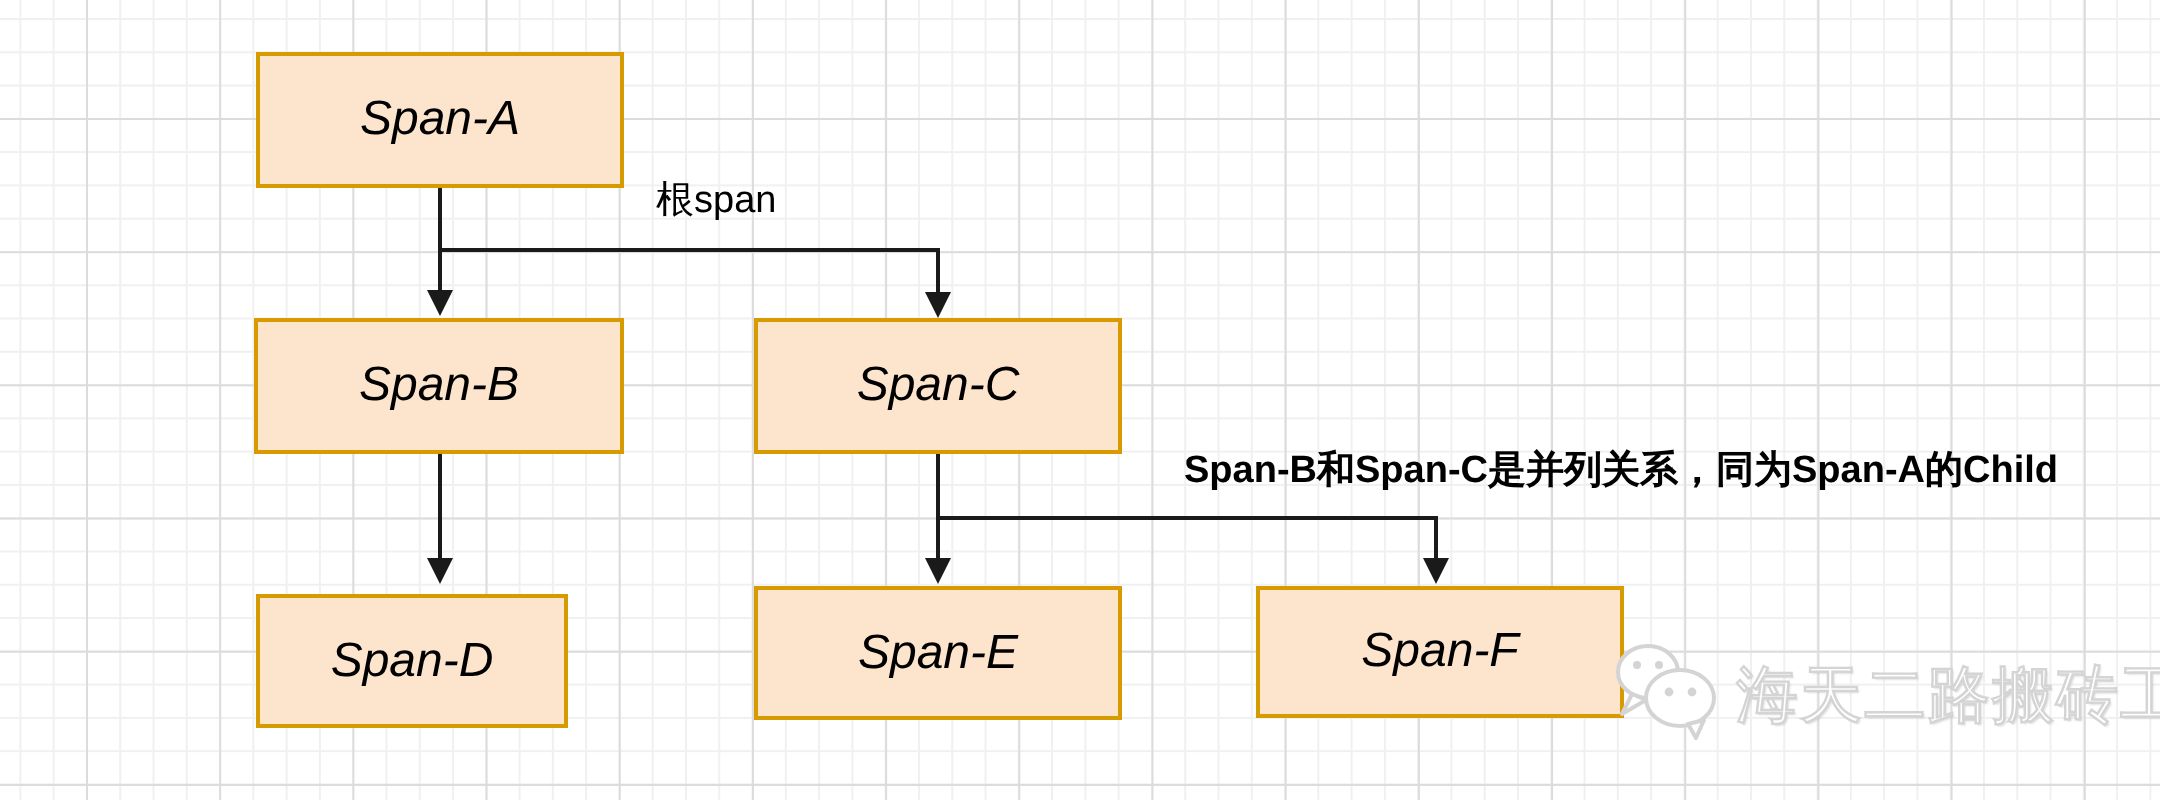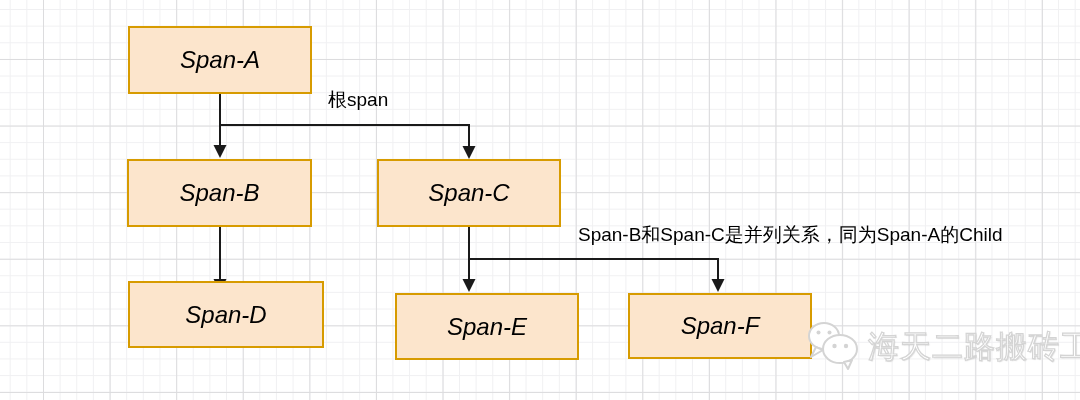--- a/index.html
+++ b/index.html
@@ -30,33 +30,33 @@
     display: flex;
     align-items: center;
     justify-content: center;
     font-size: 24px;
     color: #000000;
     font-style: italic;
   }
   .node-a { left: 128px; top: 26px;  width: 184px; height: 68px; }
   .node-b { left: 127px; top: 159px; width: 185px; height: 68px; }
   .node-c { left: 377px; top: 159px; width: 184px; height: 68px; }
-  .node-d { left: 128px; top: 281px; width: 196px; height: 67px; }
-  .node-e { left: 395px; top: 293px; width: 184px; height: 67px; }
+  .node-d { left: 128px; top: 297px; width: 156px; height: 67px; }
+  .node-e { left: 377px; top: 293px; width: 184px; height: 67px; }
   .node-f { left: 628px; top: 293px; width: 184px; height: 66px; }
 
   .note {
     position: absolute;
     color: #000000;
     font-size: 19px;
     white-space: nowrap;
     margin-top: 48px;
   }
   .note-root    { left: 328px; top: 39px; }
-  .note-sibling { left: 578px; top: 174px; }
+  .note-sibling { left: 592px; top: 174px; font-weight: bold; }
 
   .watermark {
     position: absolute;
     left: 806px;
     top: 320px;
     display: flex;
     align-items: center;
     gap: 6px;
   }
   .watermark-text {

